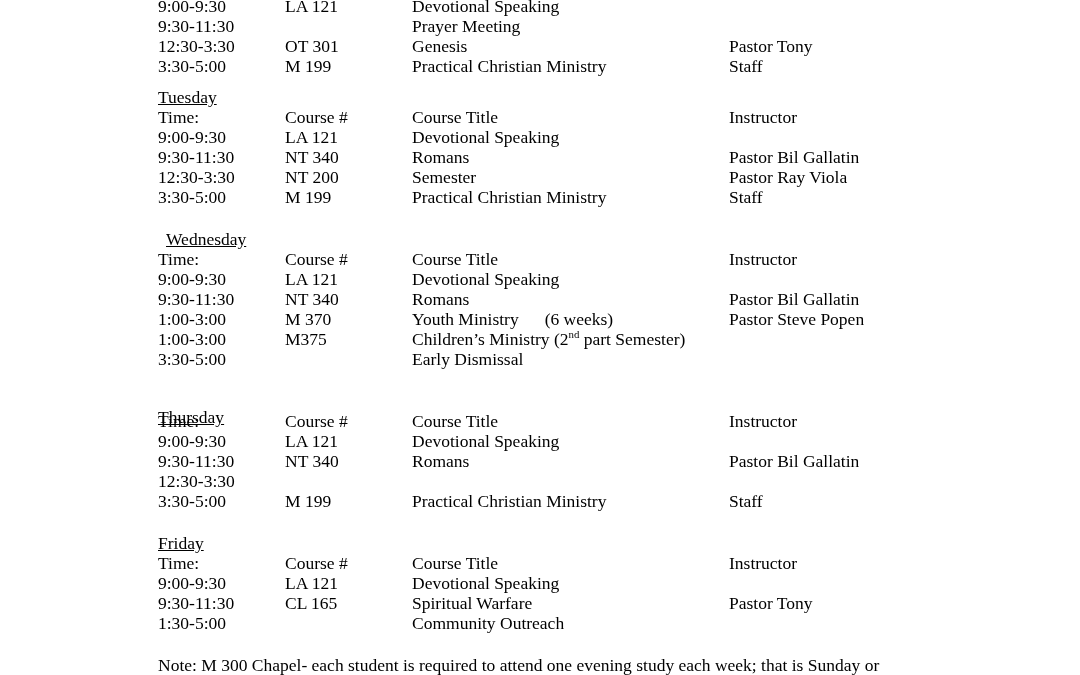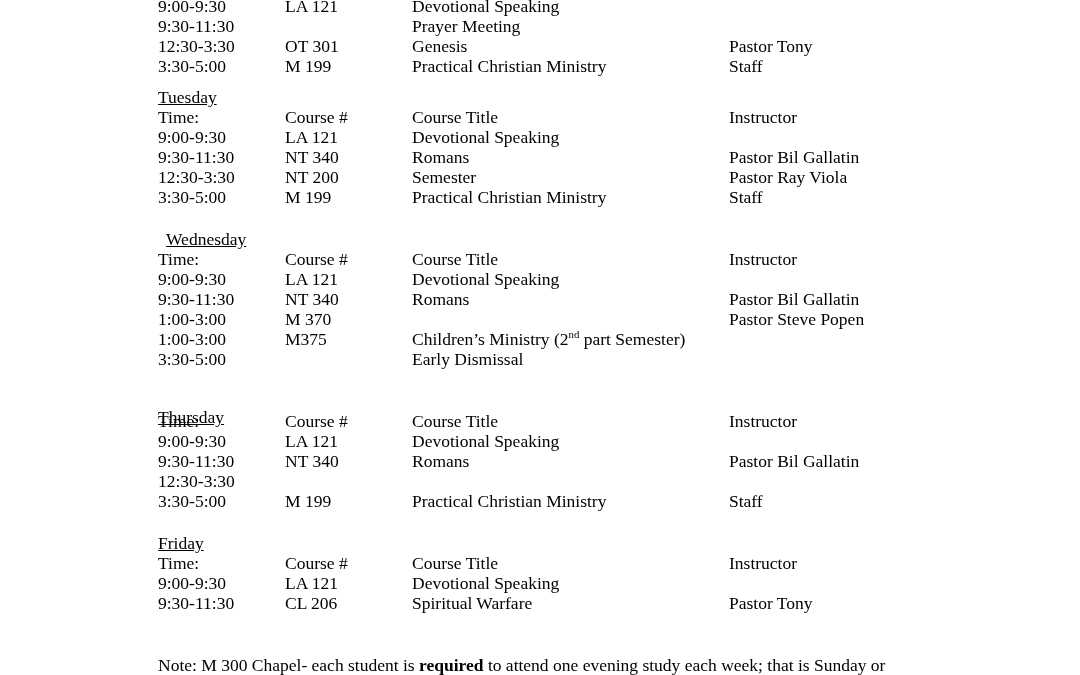--- a/index.html
+++ b/index.html
@@ -64,21 +64,21 @@
   
   .note {
     position: absolute;
     left: 158px;
     top: 655px;
     width: 900px;
     font-size: 17.5px;
     line-height: 20px;
     white-space: nowrap;
   }
-  .note b { font-weight: bold; }
+  .note b { font-weight: normal; }
 </style>
 </head>
 <body>
 
 <div id="page">
     <div class="row" style="top: -4px;">
       <span class="c-time">9:00-9:30</span>
       <span class="c-num">LA 121</span>
       <span class="c-title">Devotional Speaking</span>
       <span class="c-instr"></span>
@@ -147,20 +147,21 @@
     </div>
     <div class="row" style="top: 289px;">
       <span class="c-time">9:30-11:30</span>
       <span class="c-num">NT 340</span>
       <span class="c-title">Romans</span>
       <span class="c-instr">Pastor Bil Gallatin</span>
     </div>
     <div class="row" style="top: 309px;">
       <span class="c-time">1:00-3:00</span>
       <span class="c-num">M 370</span>
+      <span class="c-title"><span>Youth Ministry</span><span class="gap"></span><span>(6 weeks)</span></span>
       <span class="c-instr">Pastor Steve Popen</span>
     </div>
     <div class="row" style="top: 329px;">
       <span class="c-time">1:00-3:00</span>
       <span class="c-num">M375</span>
       <span class="c-title">Children’s Ministry (2<sup>nd</sup> part Semester)</span>
       <span class="c-instr"></span>
     </div>
     <div class="row" style="top: 349px;">
       <span class="c-time">3:30-5:00</span>
@@ -207,18 +208,24 @@
       <span class="c-instr">Instructor</span>
     </div>
     <div class="row" style="top: 573px;">
       <span class="c-time">9:00-9:30</span>
       <span class="c-num">LA 121</span>
       <span class="c-title">Devotional Speaking</span>
       <span class="c-instr"></span>
     </div>
     <div class="row" style="top: 593px;">
       <span class="c-time">9:30-11:30</span>
-      <span class="c-num">CL 206</span>
+      <span class="c-num">CL 165</span>
       <span class="c-title">Spiritual Warfare</span>
       <span class="c-instr">Pastor Tony</span>
     </div>
+    <div class="row" style="top: 613px;">
+      <span class="c-time">1:30-5:00</span>
+      <span class="c-num"></span>
+      <span class="c-title">Community Outreach</span>
+      <span class="c-instr"></span>
+    </div>
     <div class="note">Note: M 300 Chapel- each student is <b>required</b> to attend one evening study each week; that is Sunday or</div>
   </div>
 
 </body></html>

